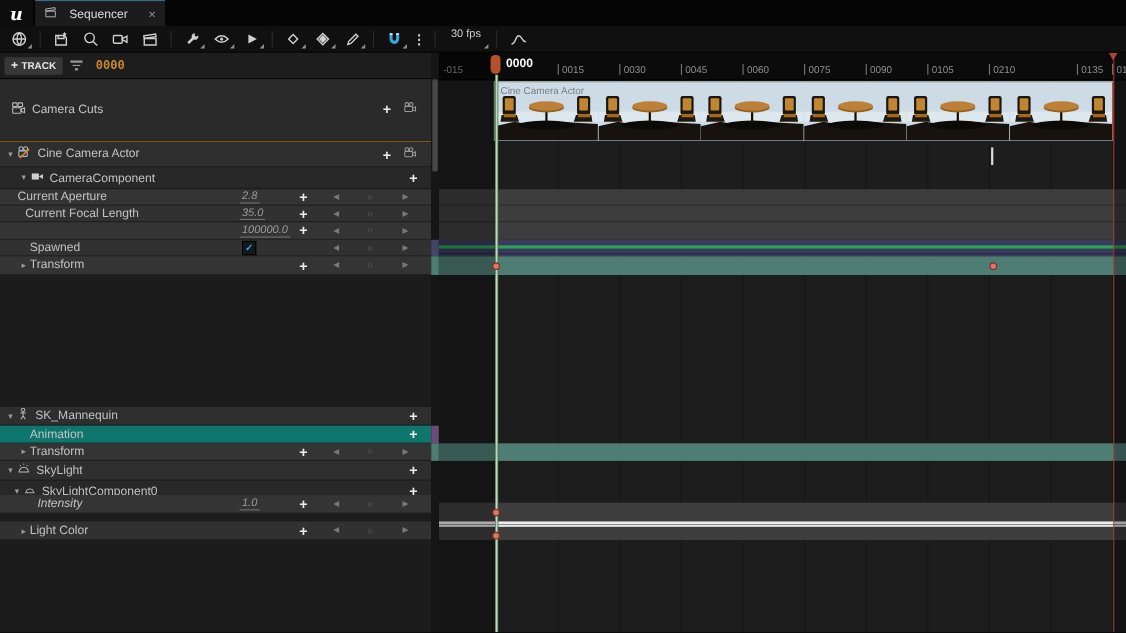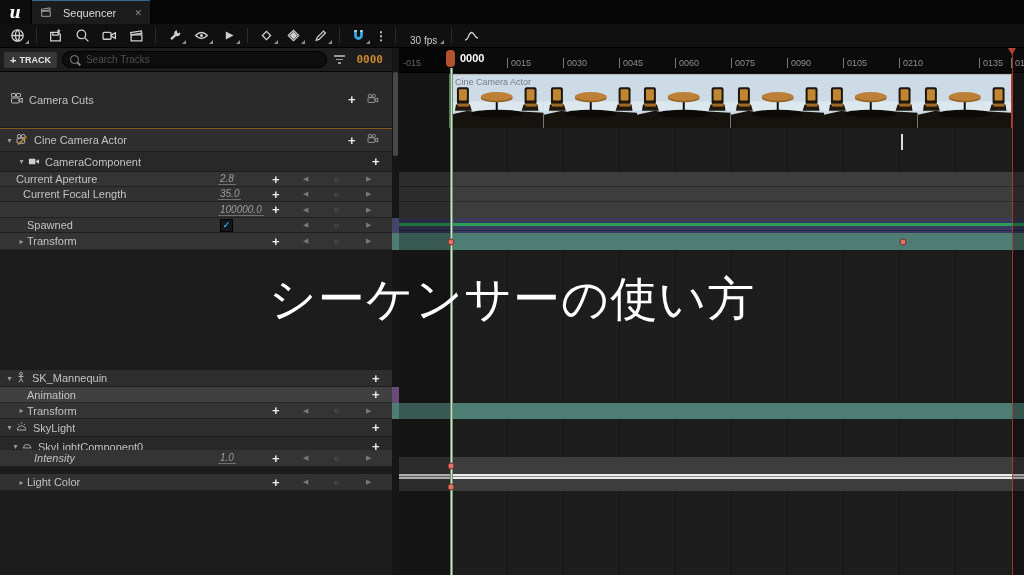--- a/index.html
+++ b/index.html
@@ -16,21 +16,21 @@
   .tab-close{margin-left:auto;color:#8a8a8a;font-size:9px}
 
   
   .toolbar{position:absolute;top:24px;left:0;right:0;height:24px;background:#101010;
            border-bottom:1px solid #000;display:flex;align-items:center;padding-left:4px;box-sizing:border-box}
   .tbtn{width:27px;height:20px;display:flex;align-items:center;justify-content:center;position:relative;flex:none}
   .tbtn svg{stroke:#cfcfcf;fill:none;stroke-width:1.2}
   .dd{position:absolute;right:2px;bottom:2px;width:0;height:0;border-left:4px solid transparent;border-bottom:4px solid #8d8d8d}
   .sep{width:1px;height:15px;background:#2b2b2b;margin:0 5px;flex:none}
   .dots{color:#cfcfcf;font-size:12px;font-weight:bold;width:18px;text-align:center}
-  .fps-btn{display:flex;align-items:flex-end;height:20px;padding:0 9px;position:relative;font-size:10px;color:#cccccc;flex:none}
+  .fps-btn{display:flex;align-items:flex-start;height:20px;padding:0 9px;position:relative;font-size:10px;color:#cccccc;flex:none}
   .curve-btn{width:30px;height:20px;display:flex;align-items:center;justify-content:center;flex:none}
   .curve-btn svg{stroke:#cfcfcf;fill:none;stroke-width:1.3}
 
   
   .main{position:absolute;top:48px;left:0;right:0;bottom:0;display:flex}
 
   
   .outliner{width:392px;flex:none;position:relative;background:#1c1c1c}
   .searchrow{height:24px;background:#1d1d1d;border-bottom:1px solid #060606;
              display:flex;align-items:center;gap:5px;padding:0 4px;box-sizing:border-box}
@@ -228,24 +228,20 @@
   </div>
 
   <div class="main">
 
     <div class="outliner">
       <div class="searchrow">
         <div class="track-btn">
           <span class="pl">+</span>
           <span>TRACK</span>
         </div>
-        <div class="search-pill">
-          <span class="mag"></span>
-          <input type="text" placeholder="Search Tracks" style="">
-        </div>
         <div class="filter-icon">
             <i></i>
             <i></i>
             <i></i>
           </div>
         <div class="frame-counter">0000</div>
       </div>
 
       <div class="rows">
 
@@ -352,21 +348,21 @@
           <span class="ticon">
             <svg width="12" height="13" viewBox="0 0 13 13">
                 <circle cx="6.5" cy="2.4" r="1.6"></circle>
                 <path d="M6.5 4v4.2M3.8 5.4h5.4M6.5 8.2l-2.2 3.4M6.5 8.2l2.2 3.4"></path>
               </svg>
           </span>
           <span class="tlabel">SK_Mannequin</span>
           <span class="plus p-c">+</span>
         </div>
 
-        <div class="trow" style="top:315px;height:16px;background:#404040">
+        <div class="trow" style="top:315px;height:16px;background:#0f766e">
           <span class="tlabel" style="padding-left:27px">Animation</span>
           <span class="plus p-c">+</span>
         </div>
 
         <div class="trow" style="top:331px;height:16px;background:#343434;padding-left:16px">
           <span class="chev">▸</span>
           <span class="tlabel">Transform</span>
           <span class="plus p-a">+</span>
           <span class="knav k1">◀</span>
           <span class="knav k2">○</span>
@@ -583,14 +579,13 @@
         <span class="rlabel" style="left:444px">0105</span>
         <span class="rlabel" style="left:500px">0210</span>
         <span class="rlabel" style="left:580px">0135</span>
         <span class="rlabel" style="left:612px">0150</span>
         <div class="playhead-marker"></div>
         <div class="playhead-label">0000</div>
       </div>
     </div>
   </div>
 
-  <div class="jp-title">シーケンサーの使い方</div>
 </div>
 
 </body></html>

